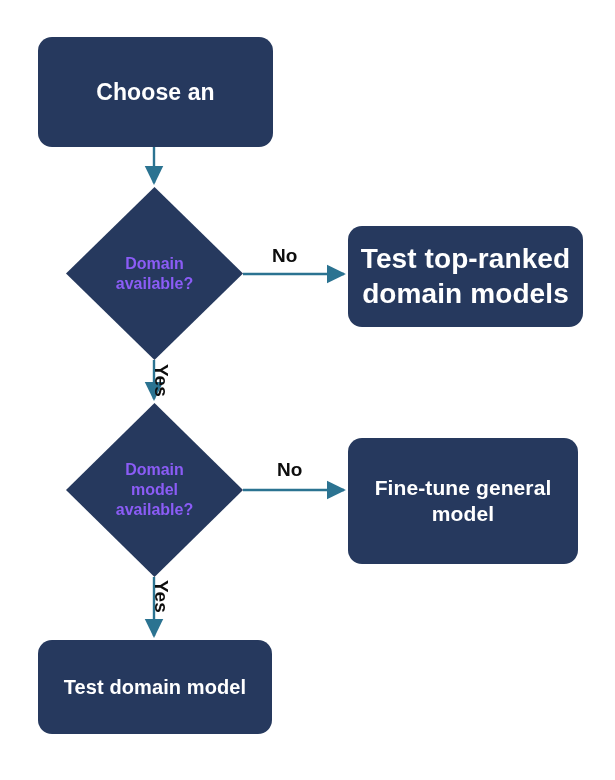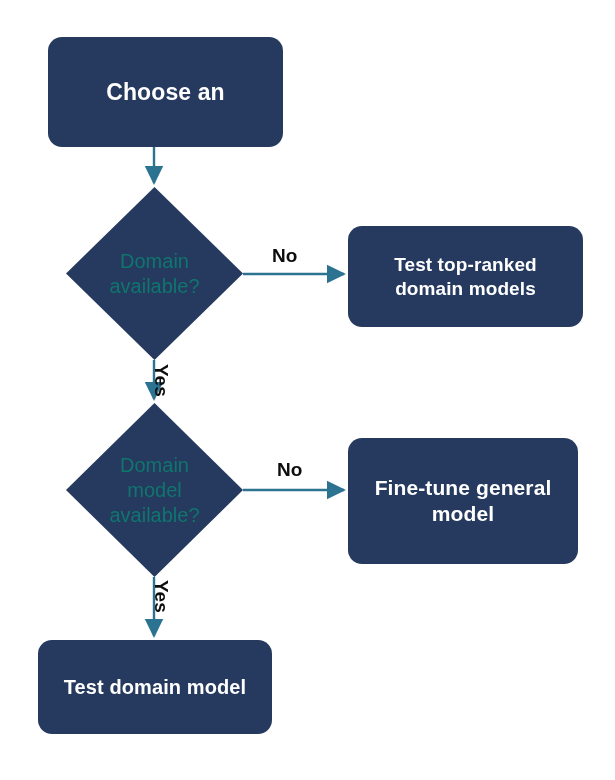--- a/index.html
+++ b/index.html
@@ -42,22 +42,22 @@
     letter-spacing: .1px;
     box-sizing: border-box;
     z-index: 3;
   }
   .proc .txt {
     display: block;
     line-height: 1.22;
     padding: 0 10px;
   }
 
-  #box-choose      { left: 48px;  top: 37px;  width: 235px; height: 110px; font-size: 23px; }
-  #box-top-ranked  { left: 348px; top: 226px; width: 235px; height: 101px; font-size: 19px; }
+  #box-choose      { left: 38px;  top: 37px;  width: 235px; height: 110px; font-size: 23px; }
+  #box-top-ranked  { left: 348px; top: 226px; width: 235px; height: 101px; font-size: 28px; }
   #box-fine-tune   { left: 348px; top: 438px; width: 230px; height: 126px; font-size: 21px; }
   #box-test-domain { left: 38px;  top: 640px; width: 234px; height: 94px;  font-size: 20px; }
 
   
   .decision {
     position: absolute;
     z-index: 3;
   }
   .decision .shape {
     position: absolute;
@@ -71,23 +71,23 @@
   .decision .label {
     position: absolute;
     left: 0;
     top: 0;
     width: 100%;
     height: 100%;
     display: flex;
     align-items: center;
     justify-content: center;
     text-align: center;
-    color: #0f766e;
-    font-weight: normal;
-    font-size: 20px;
+    color: #8b5cf6;
+    font-weight: bold;
+    font-size: 16px;
     line-height: 1.25;
   }
   #dia-specific  { left: 66px; top: 187px; width: 177px; height: 173px; }
   #dia-available { left: 66px; top: 403px; width: 177px; height: 174px; }
 
   
   .edge-label {
     position: absolute;
     color: #0d0d0d;
     font-weight: bold;

